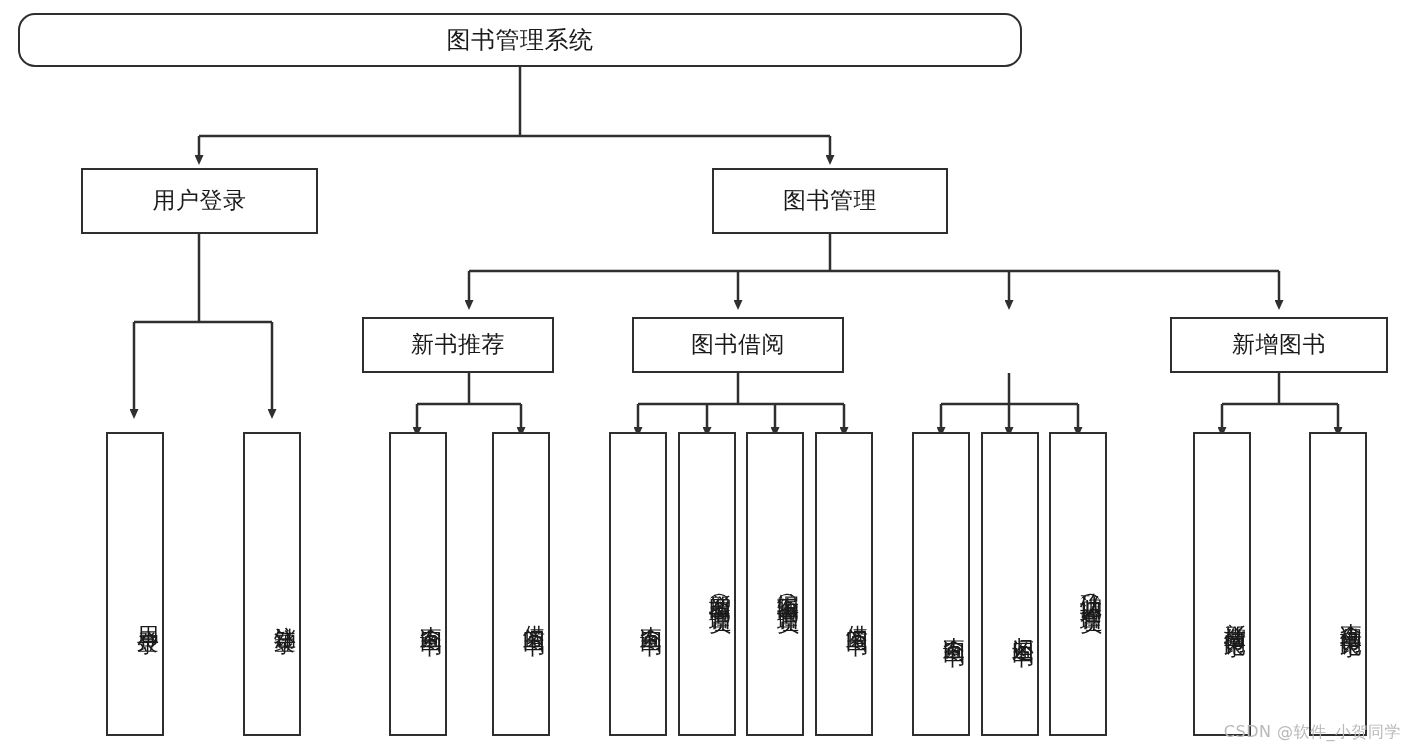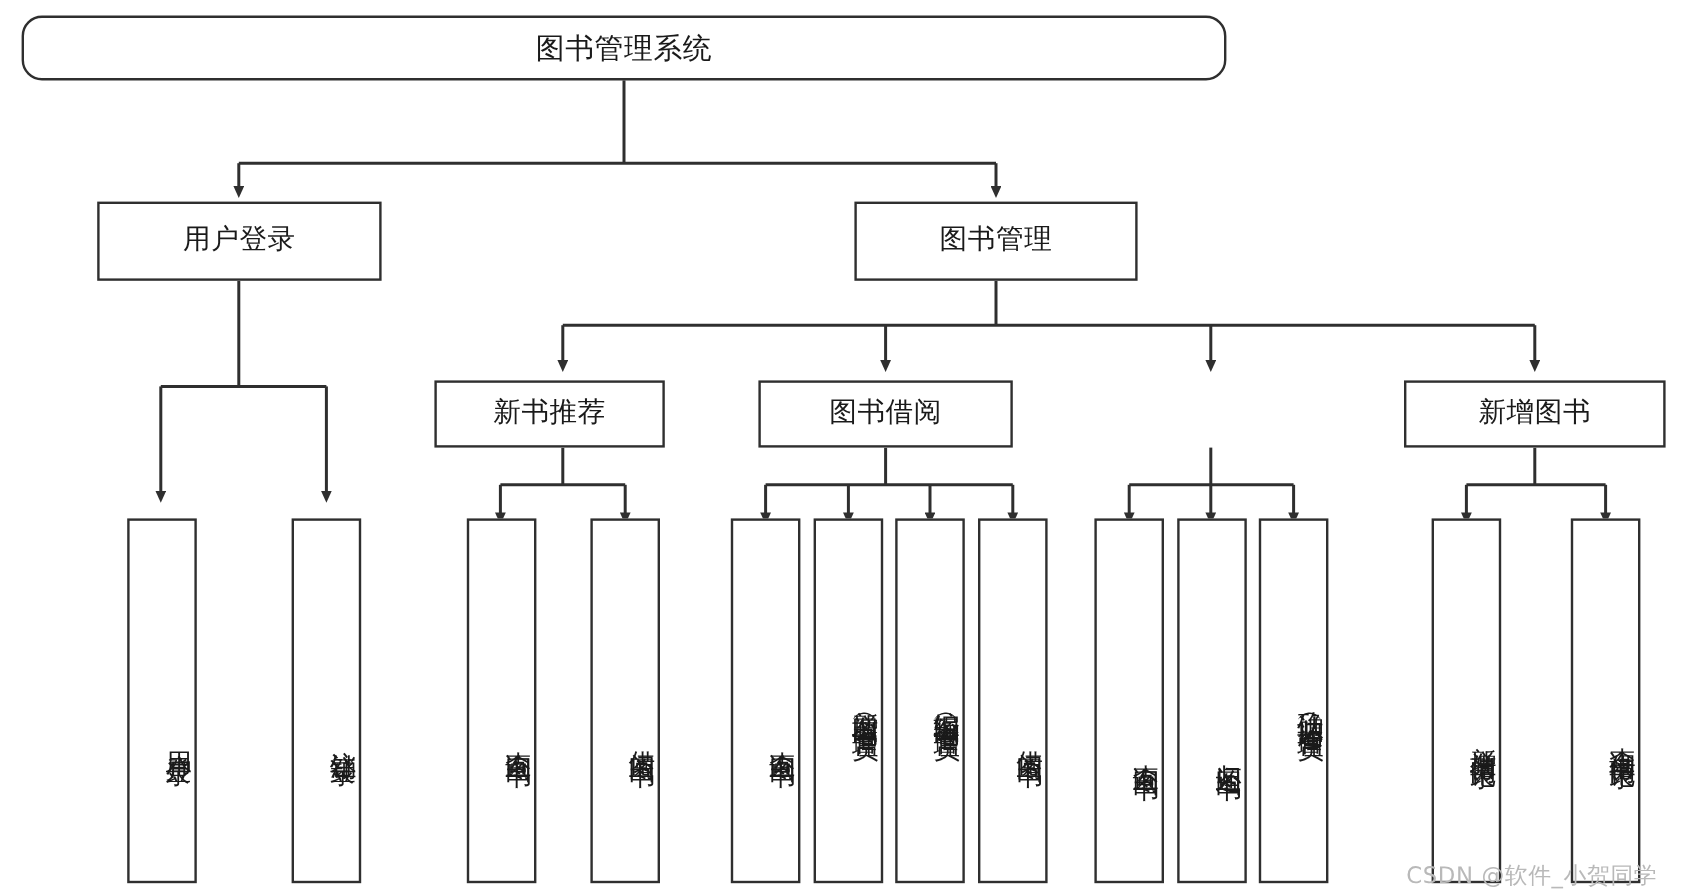--- a/index.html
+++ b/index.html
@@ -53,23 +53,23 @@
     padding-top: 16px;
     font-size: 22px;
     letter-spacing: 3px;
     line-height: 1.25;
   }
   .node.vert.pt-small { padding-top: 8px; }
   .node.vert.pt-mid   { padding-top: 60px; }
   .node.vert.pt-big   { padding-top: 82px; }
   .watermark {
     position: absolute;
-    right: 24px;
+    right: 4px;
     bottom: 4px;
-    font-size: 19px;
+    font-size: 16px;
     color: #b9b9b9;
     white-space: nowrap;
     letter-spacing: 0.5px;
   }
 </style>
 </head>
 <body>
 
 <div id="canvas">
 

